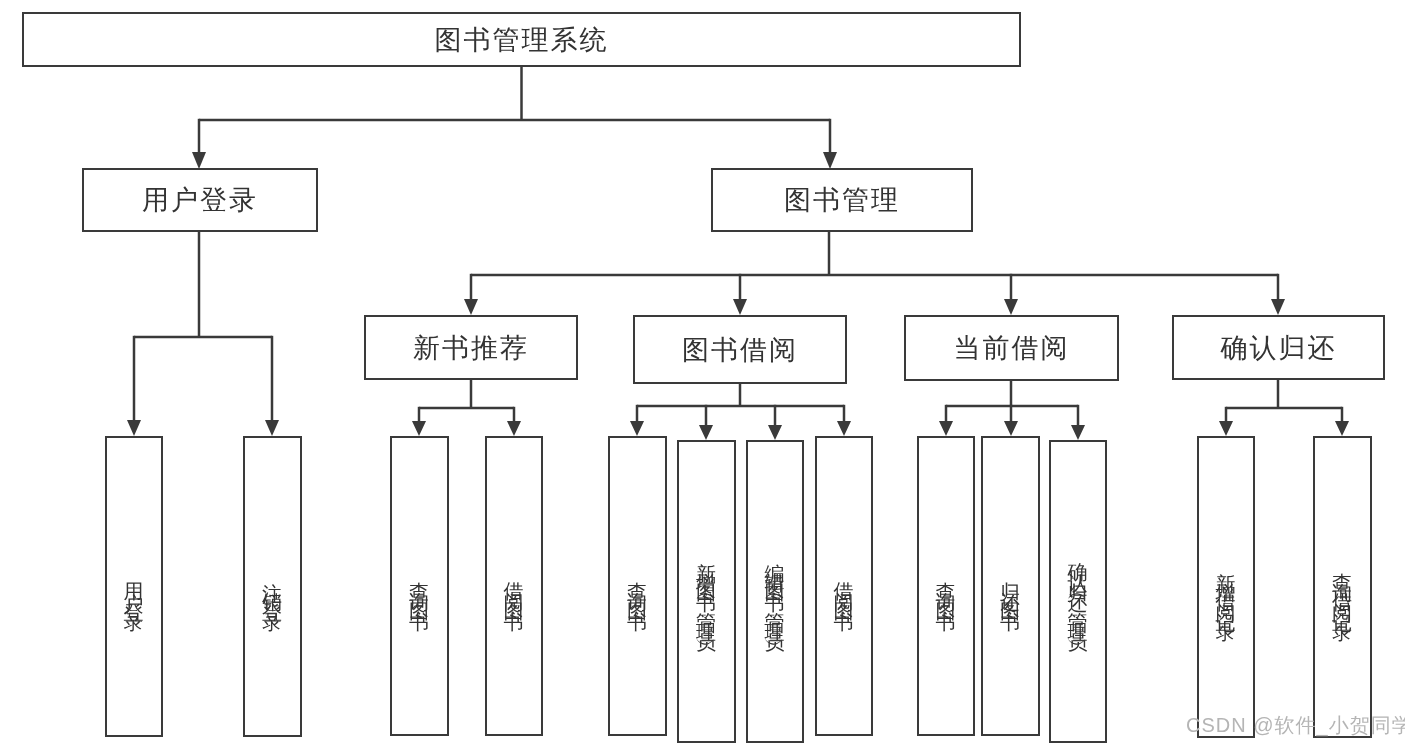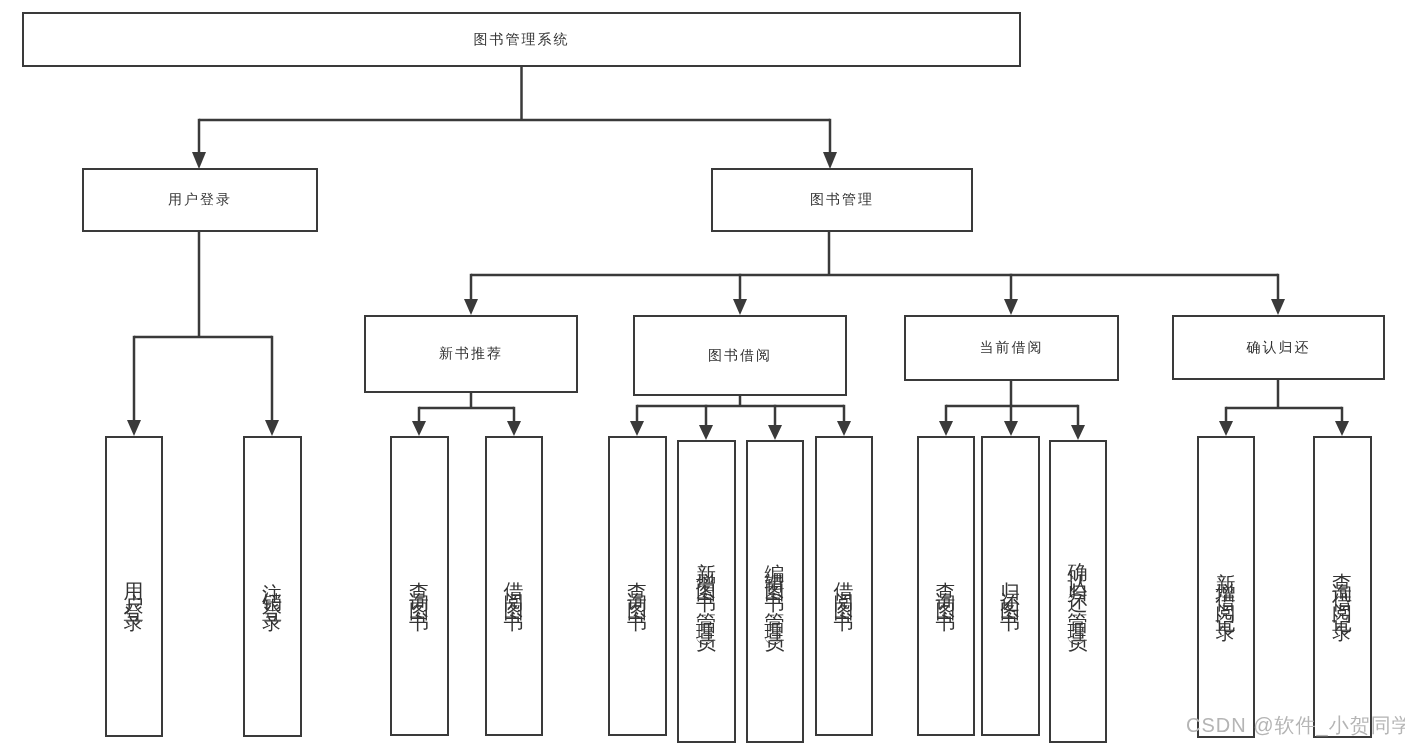--- a/index.html
+++ b/index.html
@@ -15,21 +15,21 @@
     position:absolute;
     box-sizing:border-box;
     border:2px solid #3a3a3a;
     background:#ffffff;
     display:flex;
     align-items:center;
     justify-content:center;
     color:#333333;
   }
   .node.h span{
-    font-size:14px;
+    font-size:27px;
     letter-spacing:2px;
     white-space:nowrap;
   }
   .node.v span{
     writing-mode:vertical-lr;
     text-orientation:mixed;
     font-size:20px;
     letter-spacing:10px;
     line-height:1;
   }
@@ -118,24 +118,24 @@
     <span>图书管理系统</span>
   </div>
 
   <div class="node h" style="left:82px;top:168px;width:236px;height:64px">
     <span>用户登录</span>
   </div>
   <div class="node h" style="left:711px;top:168px;width:262px;height:64px">
     <span>图书管理</span>
   </div>
 
-  <div class="node h" style="left:364px;top:315px;width:214px;height:78px">
+  <div class="node h" style="left:364px;top:315px;width:214px;height:65px">
     <span>新书推荐</span>
   </div>
-  <div class="node h" style="left:633px;top:315px;width:214px;height:81px">
+  <div class="node h" style="left:633px;top:315px;width:214px;height:69px">
     <span>图书借阅</span>
   </div>
   <div class="node h" style="left:904px;top:315px;width:215px;height:66px">
     <span>当前借阅</span>
   </div>
   <div class="node h" style="left:1172px;top:315px;width:213px;height:65px">
     <span>确认归还</span>
   </div>
 
   <div class="node v" style="left:105px;top:436px;width:58px;height:301px">

